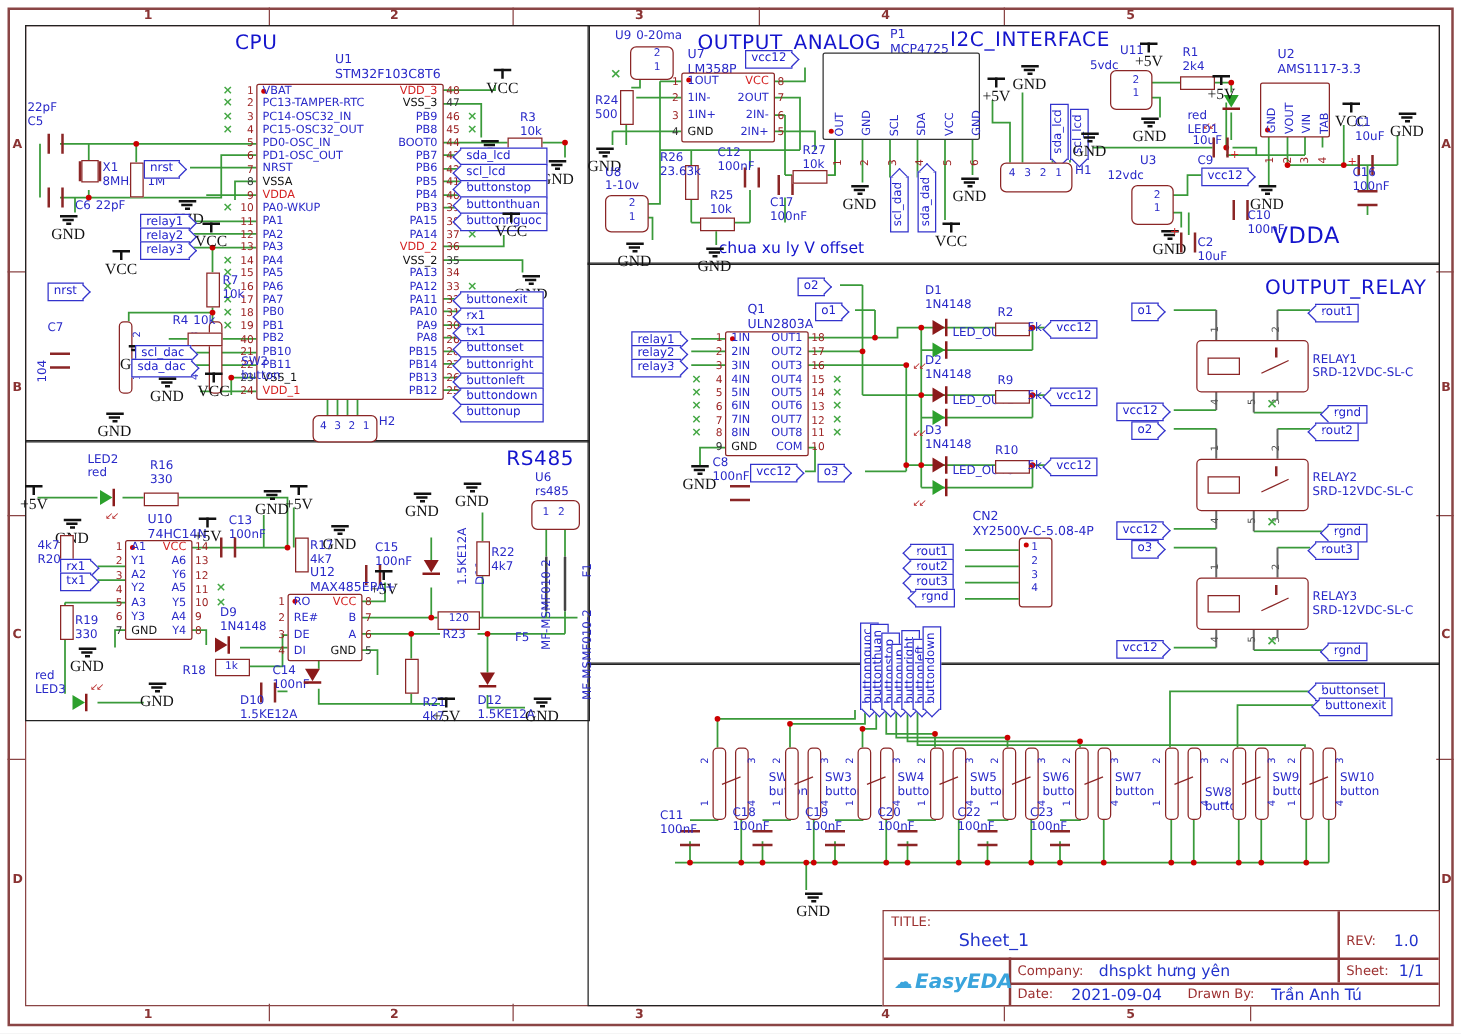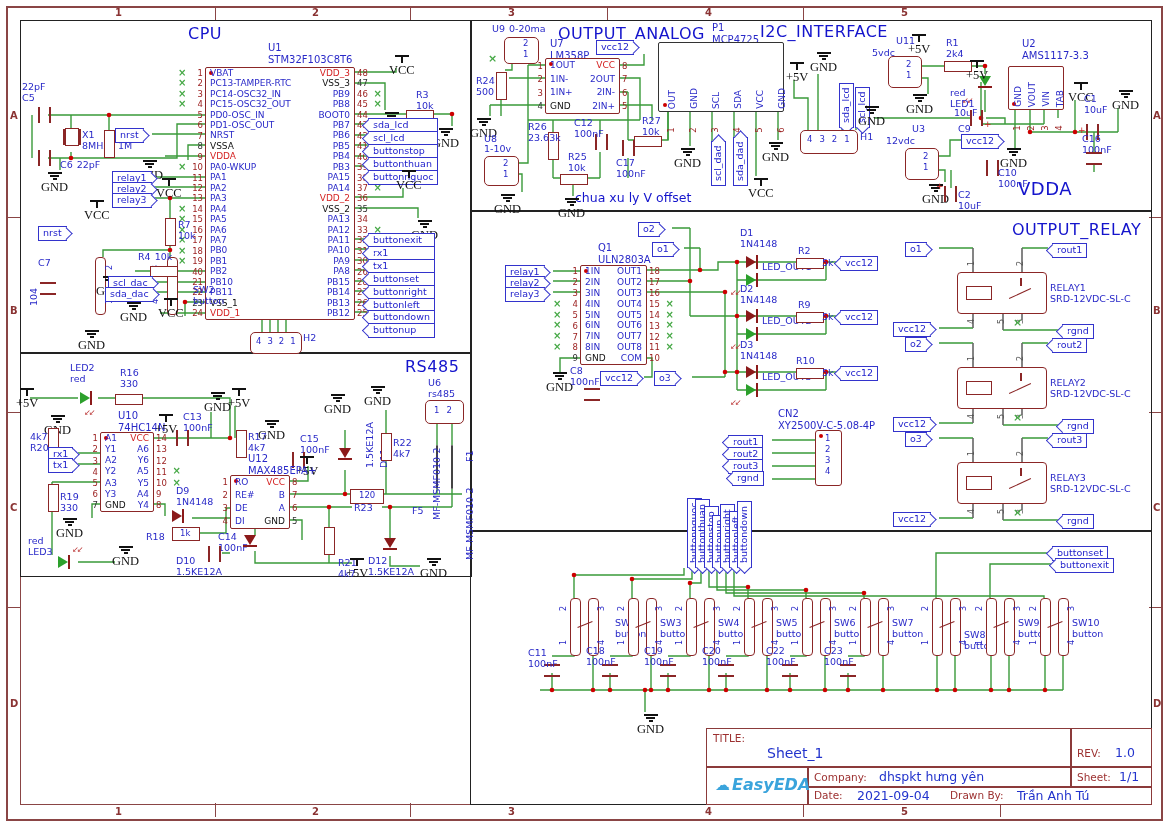--- a/index.html
+++ b/index.html
@@ -776,34 +776,34 @@
   <div class="psym" style="left:112px;top:546px">
       <i class="sy gnd"></i>
       <b>GND</b>
     </div>
   <div class="clabel" style="left:218px;top:532px">
       <span>C14</span>
       <span>100nF</span>
     </div>
   <i class="capv" style="left:208px;top:546px"></i>
   <i class="dio d" style="left:244px;top:535px"></i>
-  <div class="clabel" style="left:176px;top:556px">
+  <div class="clabel" style="left:192px;top:556px">
       <span>D10</span>
       <span>1.5KE12A</span>
     </div>
   <i class="dio d" style="left:339px;top:448px"></i>
   <div class="vw" style="left:358px;top:468px"><span class="clabel inline" style="position:relative">1.5KE12A</span></div>
   <div class="vw" style="left:372px;top:468px"><span class="clabel inline" style="position:relative">D11</span></div>
   <i class="res v" style="left:324px;top:527px"></i>
   <div class="clabel" style="left:338px;top:558px">
       <span>R21</span>
       <span>4k7</span>
     </div>
   <i class="dio d" style="left:384px;top:538px"></i>
-  <div class="clabel" style="left:368px;top:556px">
+  <div class="clabel" style="left:382px;top:556px">
       <span>D12</span>
       <span>1.5KE12A</span>
     </div>
   <div class="psym" style="left:346px;top:558px">
       <i class="sy vcc"></i>
       <b>+5V</b>
     </div>
   <div class="psym" style="left:420px;top:558px">
       <i class="sy gnd"></i>
       <b>GND</b>

